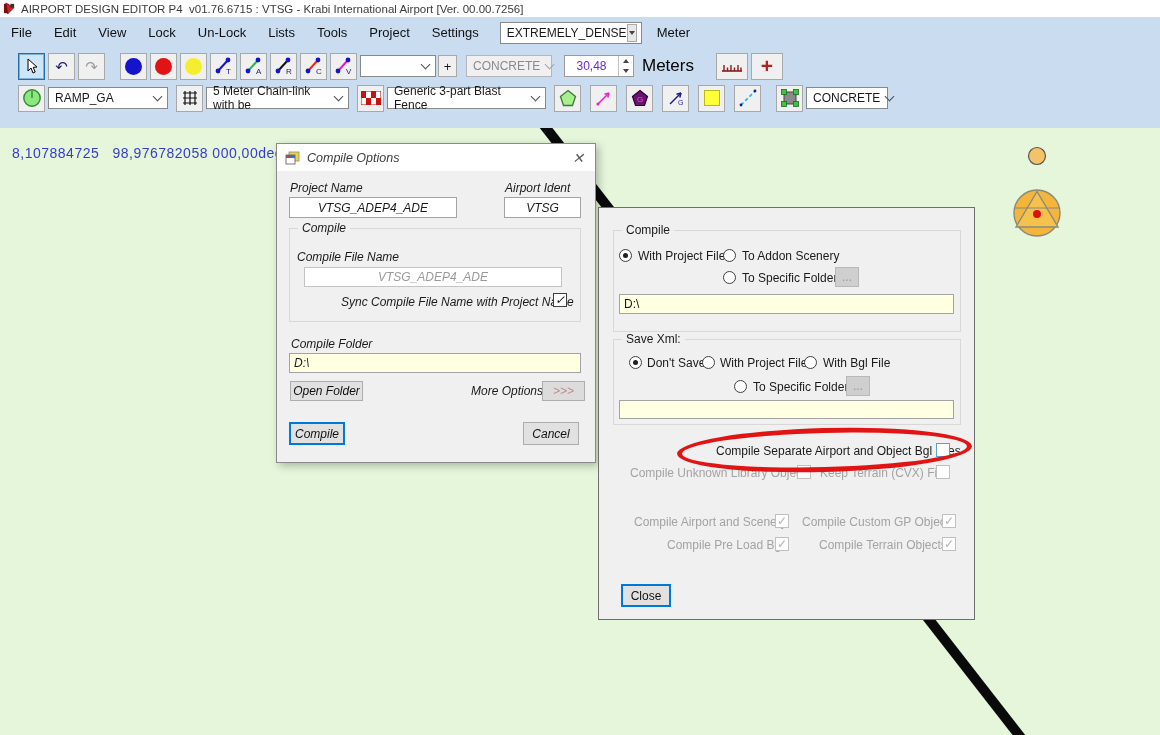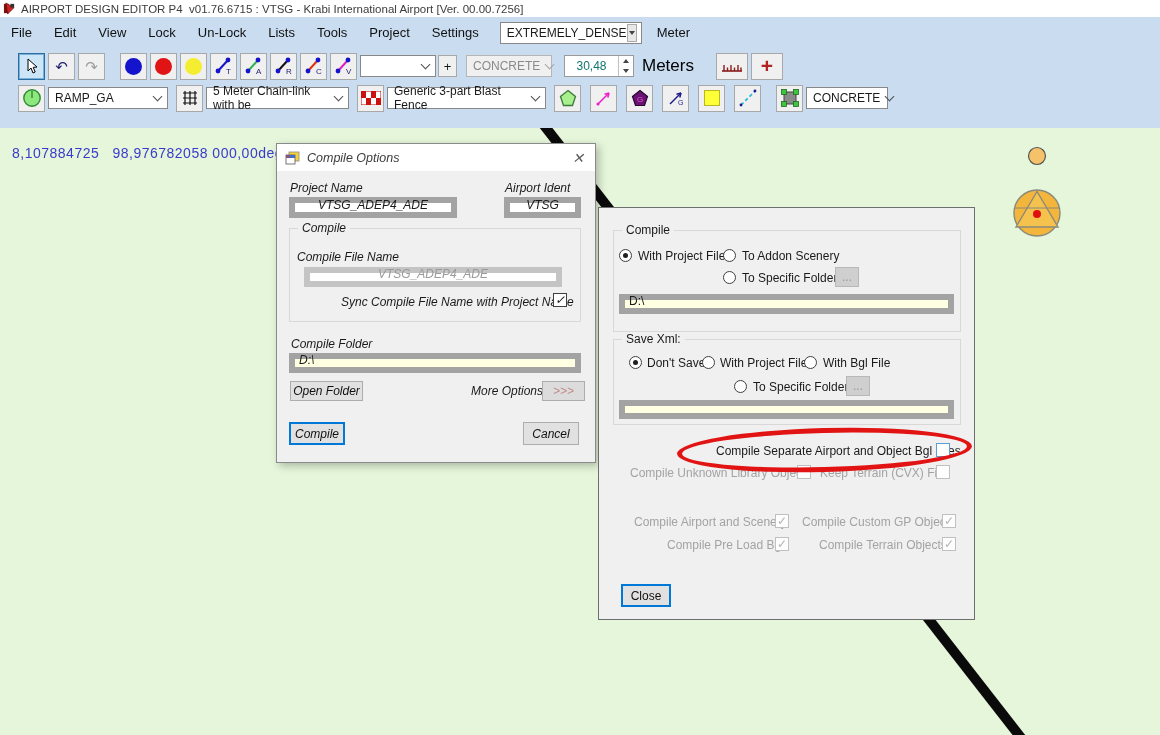--- a/index.html
+++ b/index.html
@@ -31,40 +31,40 @@
   .tb2 { top:82px; height:32px; }
   .tbtn { width:27px; height:27px; background:#f0f0f0; border:1px solid #a8a8a8; margin-right:3px;
           display:flex; align-items:center; justify-content:center; flex:none; position:relative; }
   .tbtn.selected { background:#cde6f7; border:1px solid #2a6da3; box-shadow:inset 0 0 0 1px #7ab0d8; }
   .tbtn.disabled { color:#a8a8a8; }
   .ml12 { margin-left:12px; } .ml8 { margin-left:8px; } .ml6 { margin-left:6px; }
   .dot { border-radius:50%; width:17px; height:17px; }
   .glyph-undo { font-size:15px; color:#1b1b6e; line-height:1; }
   .glyph-redo { font-size:15px; color:#9a9a9a; line-height:1; }
   .spinner { background:#fff; border:1px solid #9a9a9a; height:22px; width:70px; display:flex; align-items:stretch; }
-  .spinner .val { flex:1; display:flex; align-items:center; justify-content:center; color:#0f766e; }
+  .spinner .val { flex:1; display:flex; align-items:center; justify-content:center; color:#6d28d9; }
   .spinner .arrows { width:15px; border-left:1px solid #c0c0c0; display:flex; flex-direction:column; }
   .spinner .arrows span { flex:1; display:flex; align-items:center; justify-content:center; }
   .tri-up { width:0; height:0; border-left:3.5px solid transparent; border-right:3.5px solid transparent; border-bottom:4.5px solid #444; }
   .tri-dn { width:0; height:0; border-left:3.5px solid transparent; border-right:3.5px solid transparent; border-top:4.5px solid #444; }
   .unit-label { margin:0 10px 0 8px; font-size:17px; color:#000; }
   .plusbtn-sm { width:19px; height:22px; font-size:13px; }
   .red-plus { color:#b22222; font-size:21px; font-weight:bold; line-height:1; margin-top:-2px; }
 
   
   .canvas { position:absolute; left:0; top:128px; width:1160px; height:607px; background:#e5f6da; overflow:hidden; }
   .coords { position:absolute; left:12px; top:17px; color:#3a3acc; font-size:14px; white-space:pre; letter-spacing:.5px; }
   .canvas svg.layer { position:absolute; left:0; top:0; }
 
   
   .winbtn { background:#e1e1e1; border:1px solid #adadad; font-size:12px; color:#111;
             display:flex; align-items:center; justify-content:center; position:absolute; }
   .winbtn.focused { border:2px solid #0078d7; }
-  .tb-box { position:absolute; background:#fff; border:6px solid #a3a3a3; font-size:12px;
-            display:flex; align-items:flex-end; padding:0 4px; }
+  .tb-box { position:absolute; background:#fff; border:1px solid #a3a3a3; font-size:12px;
+            display:flex; align-items:center; padding:0 4px; }
   .tb-box.center { justify-content:center; }
   .tb-box.yellow { background:#ffffe1; }
   .tb-box.dis { color:#9a9a9a; border-color:#c4c4c4; }
   .gbox { position:absolute; border:1px solid #d8d8d8; }
   .gbox .glabel { position:absolute; top:-8px; left:8px; padding:0 4px; font-size:12px; background:#f0f0f0; }
   .lbl { position:absolute; font-size:12px; white-space:nowrap; }
   .gray { color:#a3a3a3; }
   .radio { position:absolute; width:13px; height:13px; border:1px solid #404040; border-radius:50%; background:#fff; }
   .radio.sel::after { content:""; position:absolute; left:3px; top:3px; width:5px; height:5px; border-radius:50%; background:#202020; }
   .cbx { position:absolute; width:14px; height:14px; border:1px solid #404040; background:#fff;

